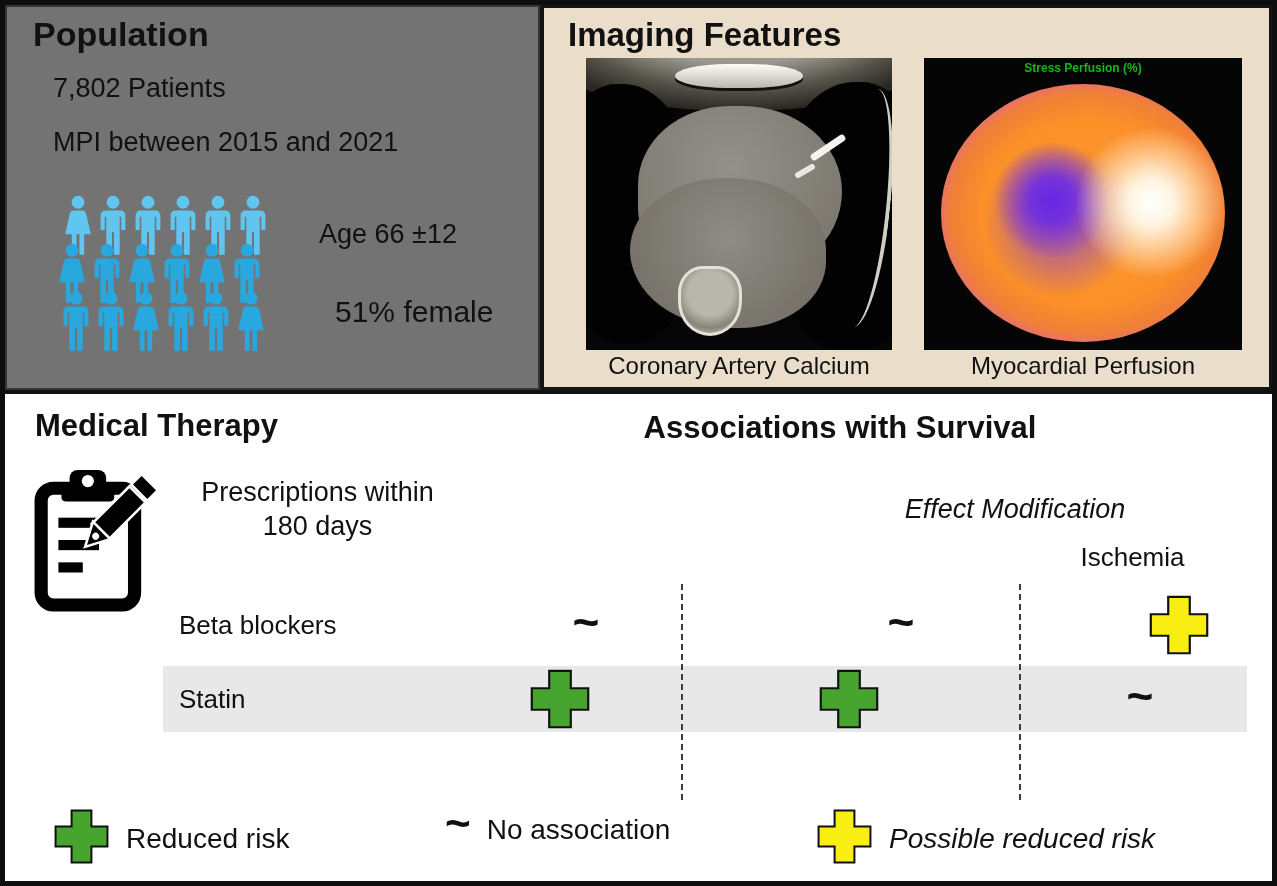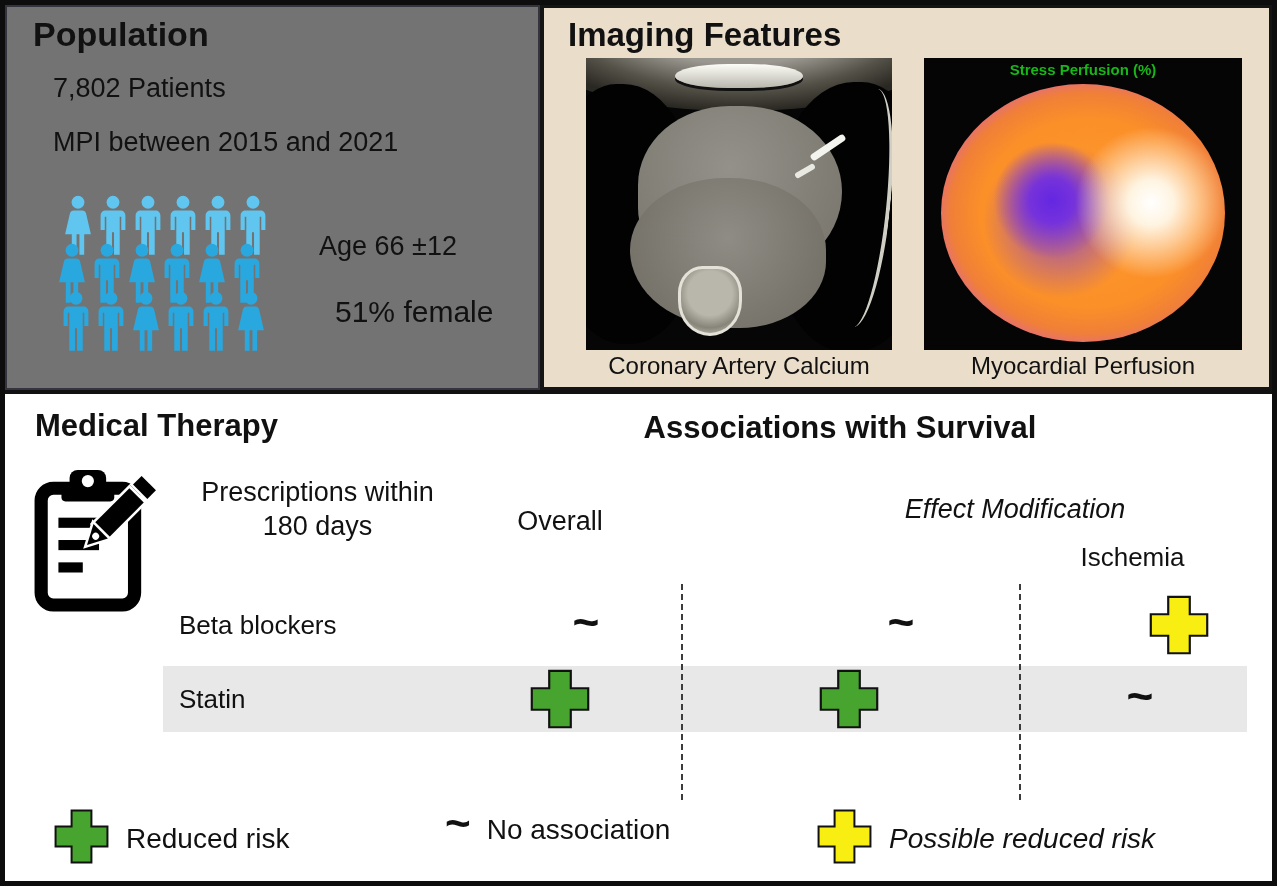--- a/index.html
+++ b/index.html
@@ -8,21 +8,21 @@
   #figure{position:relative;width:1277px;height:886px;border:5px solid #0d0d0d;background:#fff;overflow:hidden;}
 
   
   .top-row{display:flex;height:385px;}
   .panel-population{position:relative;width:535px;background:#737373;border:2px solid #34343f;}
   .panel-imaging{position:relative;flex:1;background:#eaddca;border:3px solid #141414;border-left-width:4px;}
 
   .pop-title{position:absolute;left:26px;top:8px;font-size:34px;font-weight:700;}
   .pop-line1{position:absolute;left:46px;top:66px;font-size:27px;}
   .pop-line2{position:absolute;left:46px;top:120px;font-size:27px;}
-  .pop-age{position:absolute;left:312px;top:212px;font-size:27px;margin-top:12px;}
+  .pop-age{position:absolute;left:312px;top:212px;font-size:27px;}
   .pop-female{position:absolute;left:328px;top:288px;font-size:30px;}
   #crowd{position:absolute;left:46px;top:188px;width:250px;height:168px;}
   .crowd-row{position:absolute;display:flex;}
   .crowd-row svg{display:block;margin-right:-3px;}
 
   .img-title{position:absolute;left:24px;top:8px;font-size:33px;font-weight:700;}
   .caption{position:absolute;top:344px;font-size:24px;text-align:center;}
   .cap-ct{left:42px;width:306px;}
   .cap-pm{left:380px;width:318px;}
 
@@ -34,21 +34,21 @@
   .ct .lung-r{position:absolute;right:-38px;top:24px;width:160px;height:270px;background:#020202;border-radius:55% 45% 50% 50%;}
   .ct .heart{position:absolute;left:52px;top:48px;width:204px;height:176px;background:radial-gradient(circle at 45% 35%,#93918a,#757168);border-radius:48% 52% 55% 45%;}
   .ct .heart2{position:absolute;left:44px;top:120px;width:196px;height:150px;background:radial-gradient(circle at 50% 40%,#8e8c84,#6e6a62);border-radius:50% 50% 46% 54%;}
   .ct .calc1{position:absolute;right:44px;top:86px;width:40px;height:7px;background:#f4f4ee;transform:rotate(-34deg);border-radius:3px;}
   .ct .calc2{position:absolute;right:76px;top:110px;width:22px;height:6px;background:#e9e9e2;transform:rotate(-30deg);border-radius:3px;}
   .ct .vert{position:absolute;left:92px;bottom:14px;width:64px;height:70px;background:radial-gradient(circle at 50% 38%,#b9b7ac 45%,#87847a 70%,#d9d7cc 100%);border:3px solid #e4e2d8;border-radius:46% 46% 60% 60%;}
   .ct .rib-r{position:absolute;right:2px;top:30px;width:50px;height:240px;border-right:4px solid #cfcfc6;border-radius:50%;transform:rotate(6deg);}
 
   
   .pm{position:absolute;left:380px;top:50px;width:318px;height:292px;background:#050505;overflow:hidden;}
-  .pm-label{position:absolute;left:0;top:3px;width:100%;text-align:center;font-size:15px;font-weight:700;color:#17b717;}
+  .pm-label{position:absolute;left:0;top:3px;width:100%;text-align:center;font-size:12px;font-weight:700;color:#17b717;}
   .pm-circle{position:absolute;left:17px;top:26px;width:284px;height:258px;border-radius:50%;
     background:
       radial-gradient(circle at 74% 46%, #ffffff 0%, rgba(255,252,240,.92) 9%, rgba(255,220,170,0) 30%),
       radial-gradient(circle at 39% 45%, rgba(95,35,230,.95) 0%, rgba(105,40,235,.85) 10%, rgba(130,55,235,0) 26%),
       radial-gradient(circle at 42% 53%, rgba(115,55,225,.55) 0%, rgba(115,55,225,.45) 16%, rgba(130,60,230,0) 36%),
       radial-gradient(ellipse at 52% 50%, #ff9a30 0%, #fb8f28 52%, #f07f38 66%, #d45cc0 82%, #9b22d6 92%, #6d10c2 100%);}
   .pm-teal{position:absolute;inset:0;border-radius:50%;background:radial-gradient(ellipse at 62% 50%, rgba(0,0,0,0) 79%, rgba(13,140,124,.95) 88%, rgba(8,110,100,.95) 100%);clip-path:inset(6% 75% 8% 0);}
   .pm-ring{position:absolute;inset:0;border-radius:50%;background:radial-gradient(ellipse at 62% 50%, rgba(0,0,0,0) 84%, rgba(235,243,243,.95) 85.5%, rgba(235,243,243,.95) 87%, rgba(0,0,0,0) 89%);clip-path:inset(4% 78% 5% 0);}
 
   
@@ -223,21 +223,20 @@
         <polygon points="-10,67 10,67 0,86"></polygon>
         <circle cx="0" cy="74" r="3.4" fill="#fff" stroke="none"></circle>
       </g>
     </svg>
 
     <div class="rx-text">
       <span>Prescriptions within</span><br>
       <span>180 days</span>
     </div>
 
-    <div class="h-overall">Overall</div>
     <div class="h-effect">Effect Modification</div>
     <div class="h-isch">Ischemia</div>
 
     <div class="rows">
       <div class="trow r2">
         <div class="tlabel">Beta blockers</div>
         <div class="sym-cell">
             <span class="tilde">~</span>
           </div>
         <div class="sym-cell">

